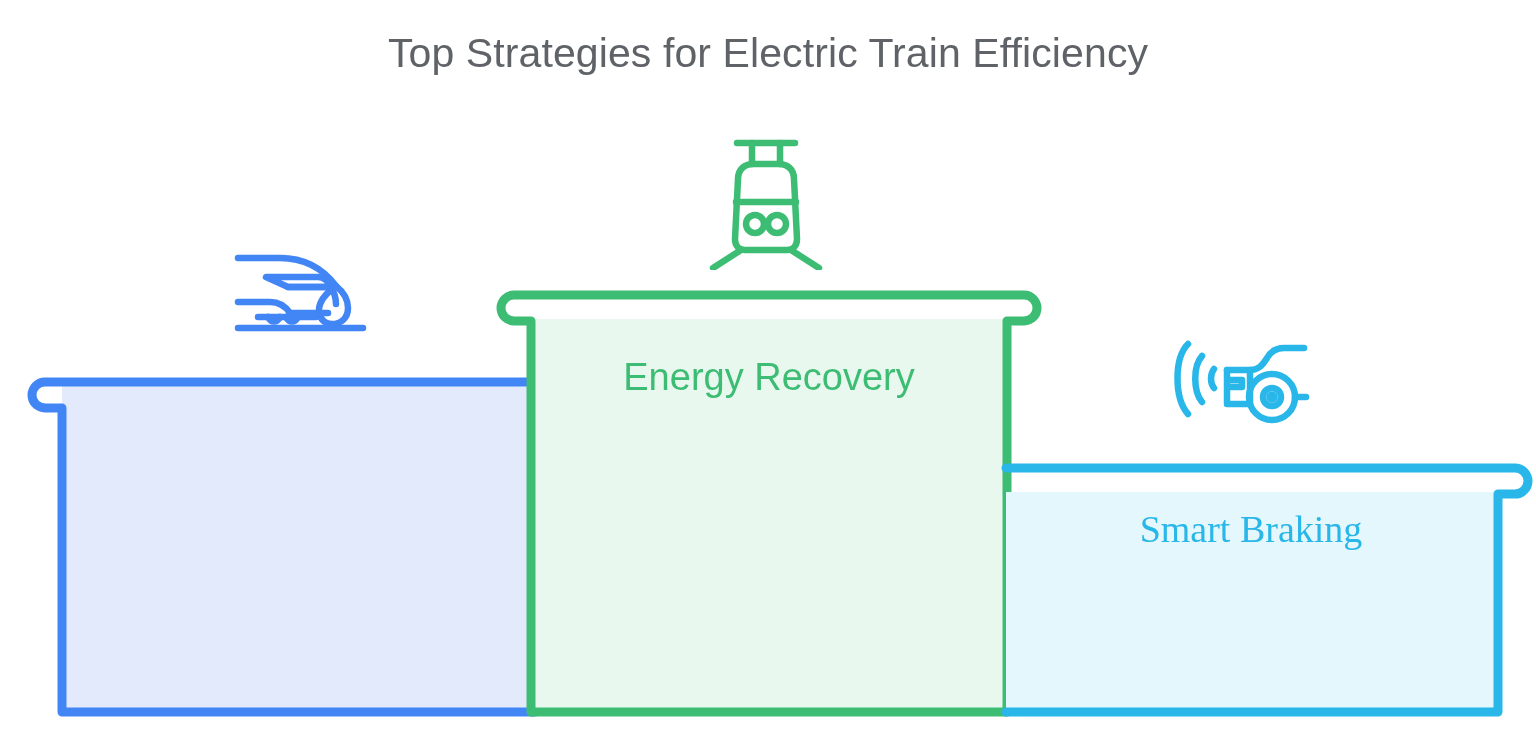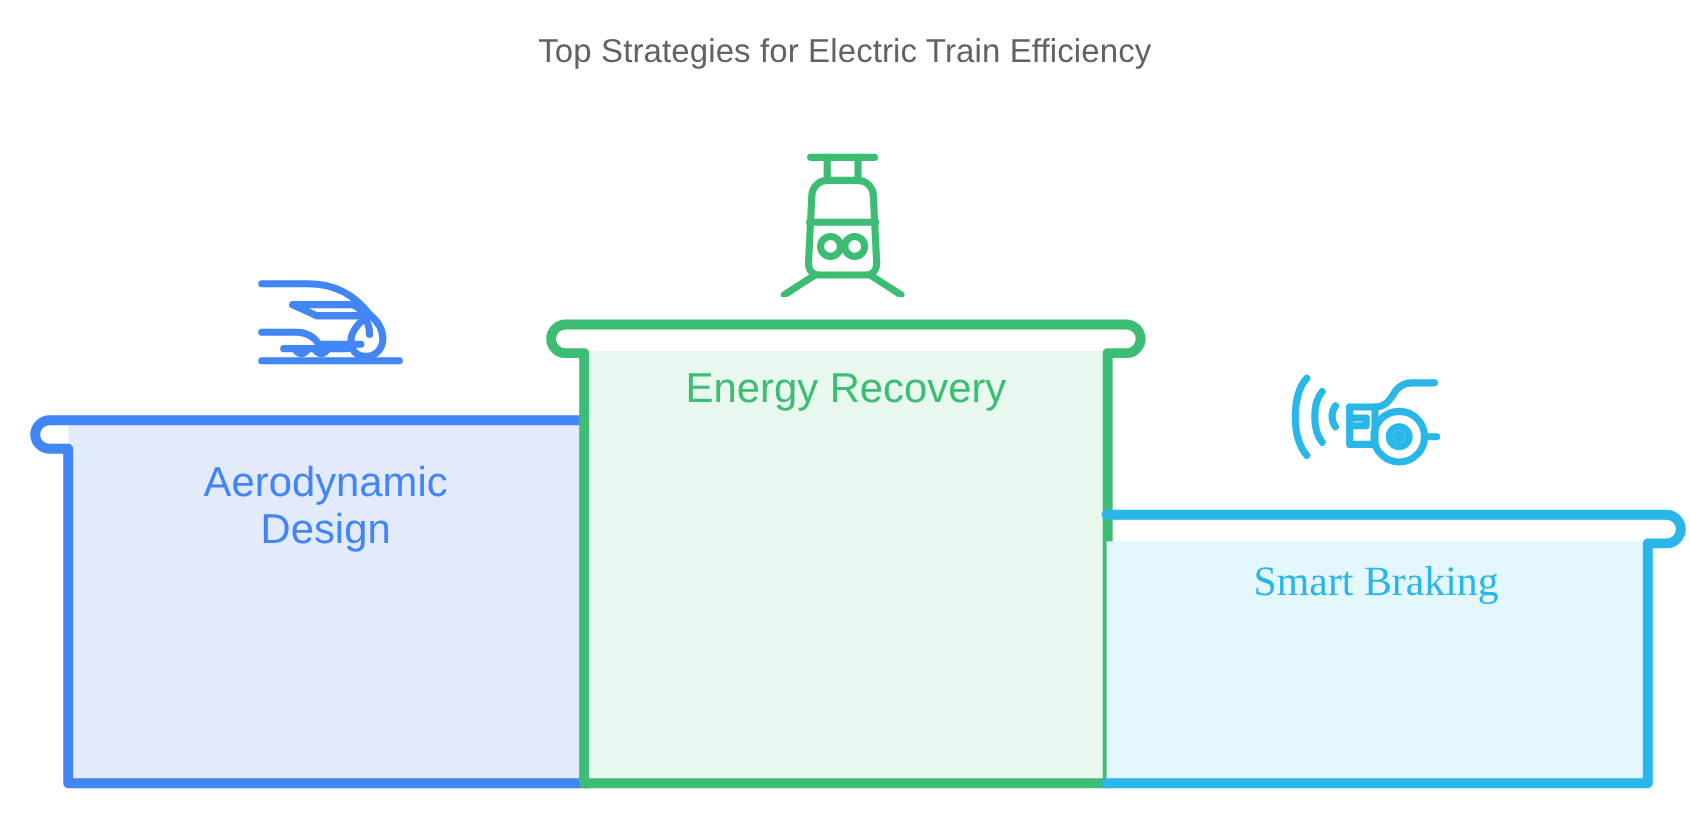--- a/index.html
+++ b/index.html
@@ -23,21 +23,21 @@
     background: #ffffff;
   }
 
   
   #chart-title {
     position: absolute;
     top: 30px;
     left: 0;
     width: 1536px;
     text-align: center;
-    font-size: 30px;
+    font-size: 41px;
     font-weight: 400;
     color: #5f6368;
     letter-spacing: 0.1px;
     white-space: nowrap;
   }
 
   
   .bar {
     position: absolute;
   }
@@ -56,42 +56,40 @@
     white-space: pre-line;
   }
 
   
   .icon {
     position: absolute;
   }
   .icon svg { display: block; }
 
   .lbl-blue  { color: #4285f4; }
-  .lbl-green { color: #3dbd74; }
+  .lbl-green { color: #3dbd74; margin-top: 24px; }
   .lbl-cyan  { color: #29b6e8; font-family: Liberation Serif, serif; }
 </style>
 </head>
 <body>
 
 <div id="stage">
 
   <div id="chart-title">Top Strategies for Electric Train Efficiency</div>
 
   <div class="bar" style="left:28px; top:377px;">
     <svg width="512" height="345" viewBox="0 0 512 345">
 
       <path d="M 34 29 L 34 335 L 507 335 L 507 9 L 34 9 Z" fill="#e2eafc" stroke="none"></path>
 
       <path d="M 507 335 L 34 335 L 34 31
                L 17 31 A 13 13 0 0 1 17 5
                L 507 5" fill="none" stroke="#4285f4" stroke-width="9" stroke-linecap="round" stroke-linejoin="round"></path>
     </svg>
   </div>
-  <div class="bar-label lbl-blue" style="left:62px; top:418px; width:468px;">Aerodynamic
-Design</div>
 
   <div class="bar" style="left:497px; top:290px;">
     <svg width="546" height="432" viewBox="0 0 546 432">
       <path d="M 34 29 L 34 422 L 510 422 L 510 29 L 34 29 Z" fill="#e8f8ee" stroke="none"></path>
 
       <path d="M 34 422 L 34 31
                L 17 31 A 13 13 0 0 1 17 5
                L 527 5 A 13 13 0 0 1 527 31
                L 510 31 L 510 422" fill="none" stroke="#3dbd74" stroke-width="9" stroke-linecap="round" stroke-linejoin="round"></path>
 

